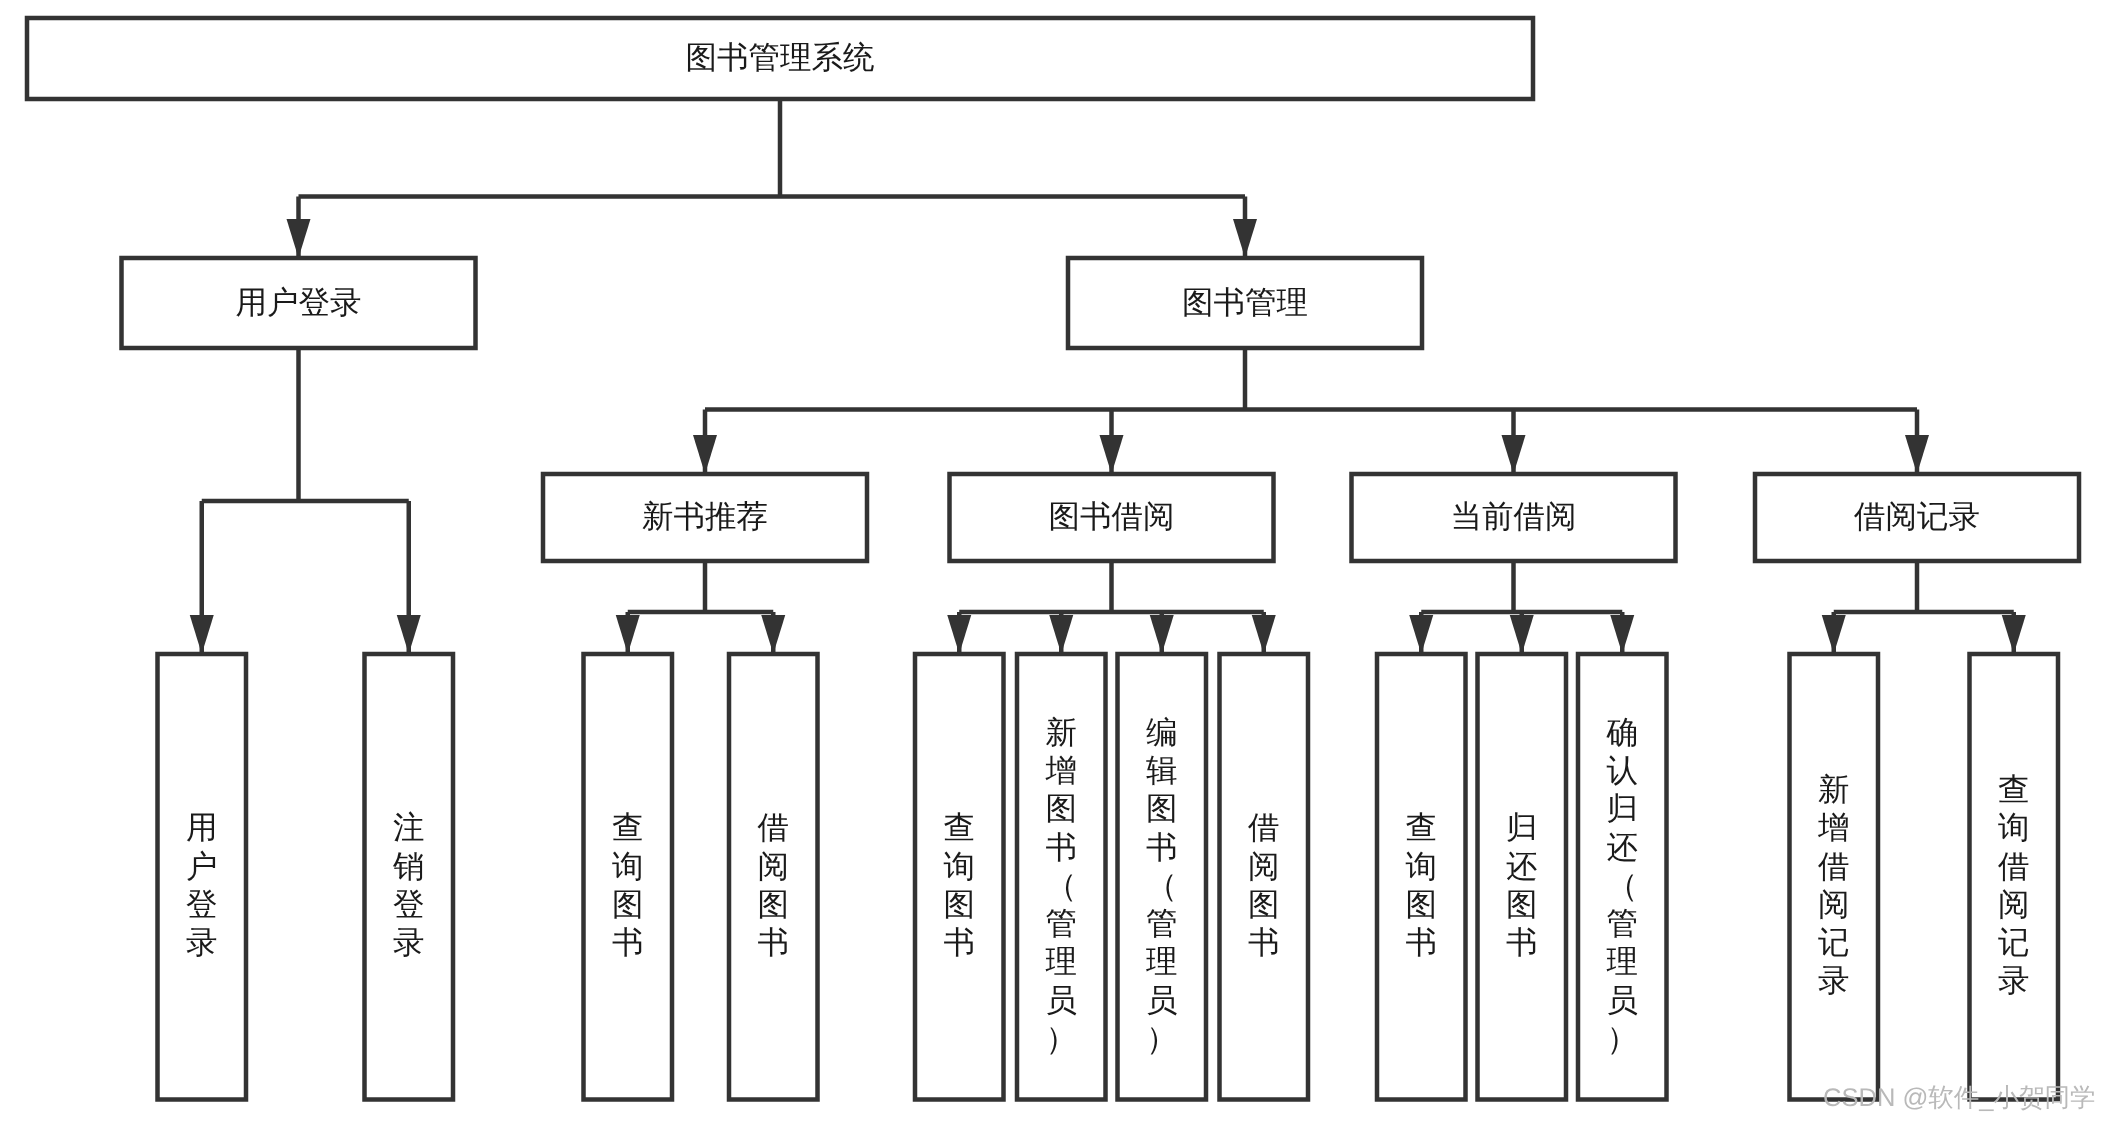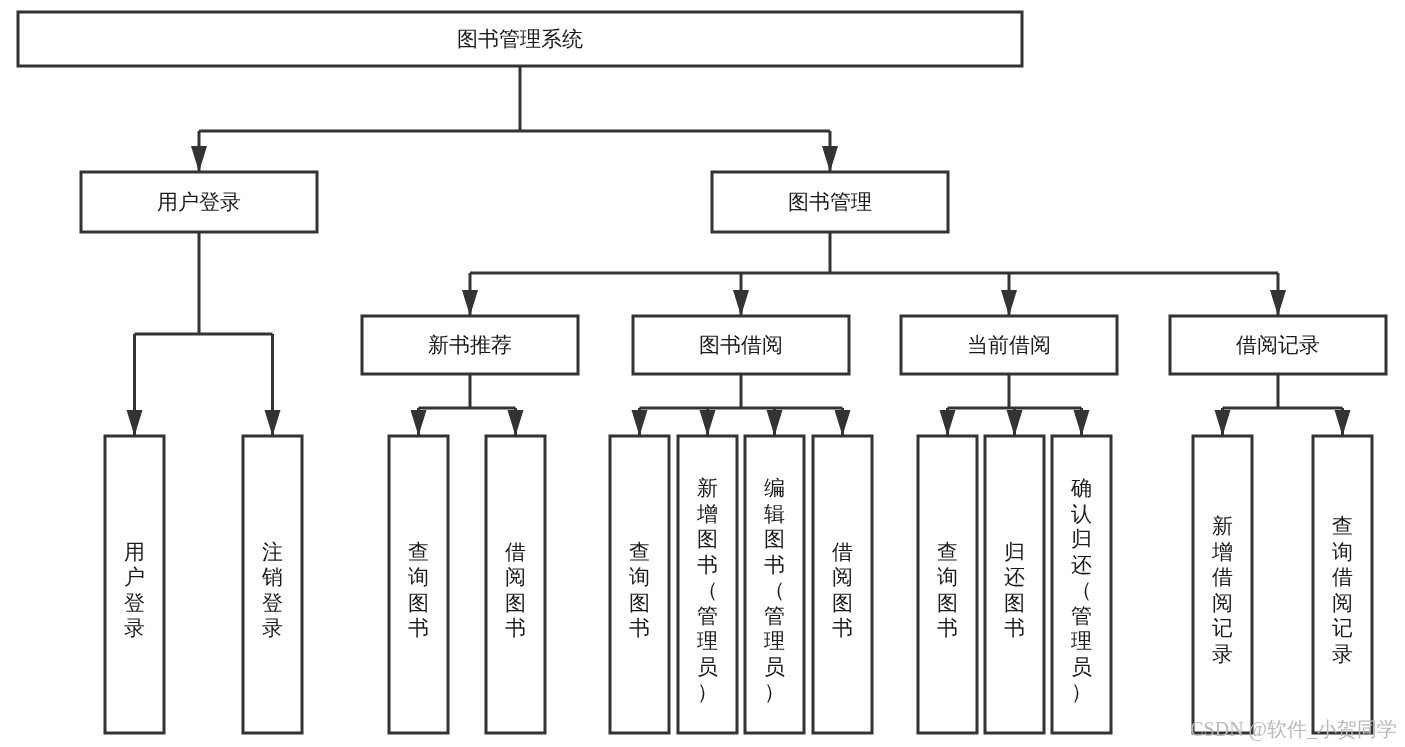--- a/index.html
+++ b/index.html
@@ -11,22 +11,22 @@
   svg.diagram-svg{position:absolute;top:0;left:0;width:1405px;height:747px;display:block;}
   .node-box{fill:#ffffff;stroke:#333333;stroke-width:3;}
   .link-line{stroke:#333333;stroke-width:3;fill:none;}
   .link-arrow{fill:#333333;stroke:none;}
   .node-label{
     font-family:"Liberation Sans","DejaVu Sans",sans-serif;
     font-size:21px;fill:#1a1a1a;text-anchor:middle;dominant-baseline:middle;
   }
   .watermark{
     position:absolute;right:8px;bottom:4px;
-    font-family:Liberation Serif, serif;
-    font-size:20px;color:#b9b9b9;white-space:nowrap;user-select:none;
+    font-family:Liberation Sans, sans-serif;
+    font-size:17px;color:#b9b9b9;white-space:nowrap;user-select:none;
   }
 </style>
 </head>
 <body>
 
 <div id="diagram-root">
   <svg class="diagram-svg" id="diagram-svg" viewBox="0 0 1405 747" aria-hidden="false">
     <g id="edge-layer">
         <line x1="520" y1="66" x2="520" y2="131" class="link-line"></line>
         <line x1="199" y1="131" x2="830" y2="131" class="link-line"></line>

